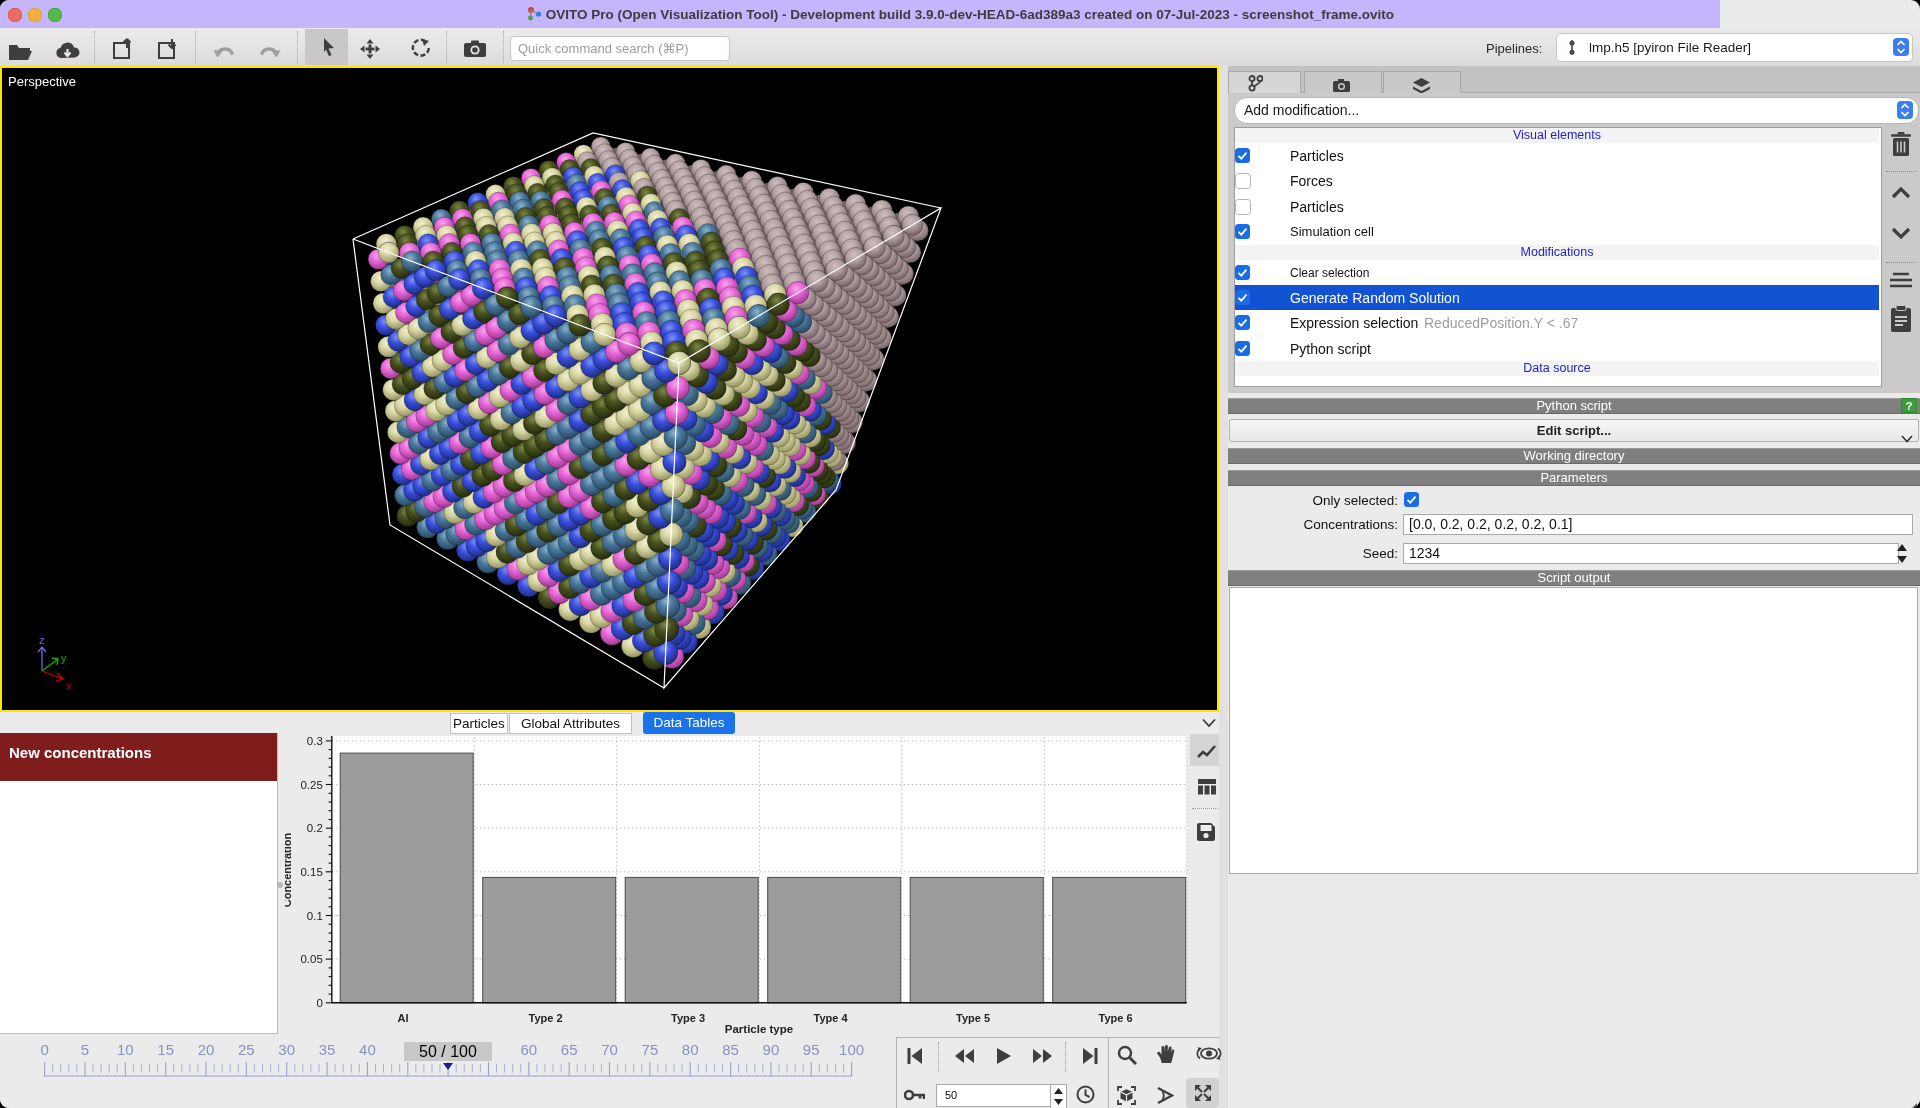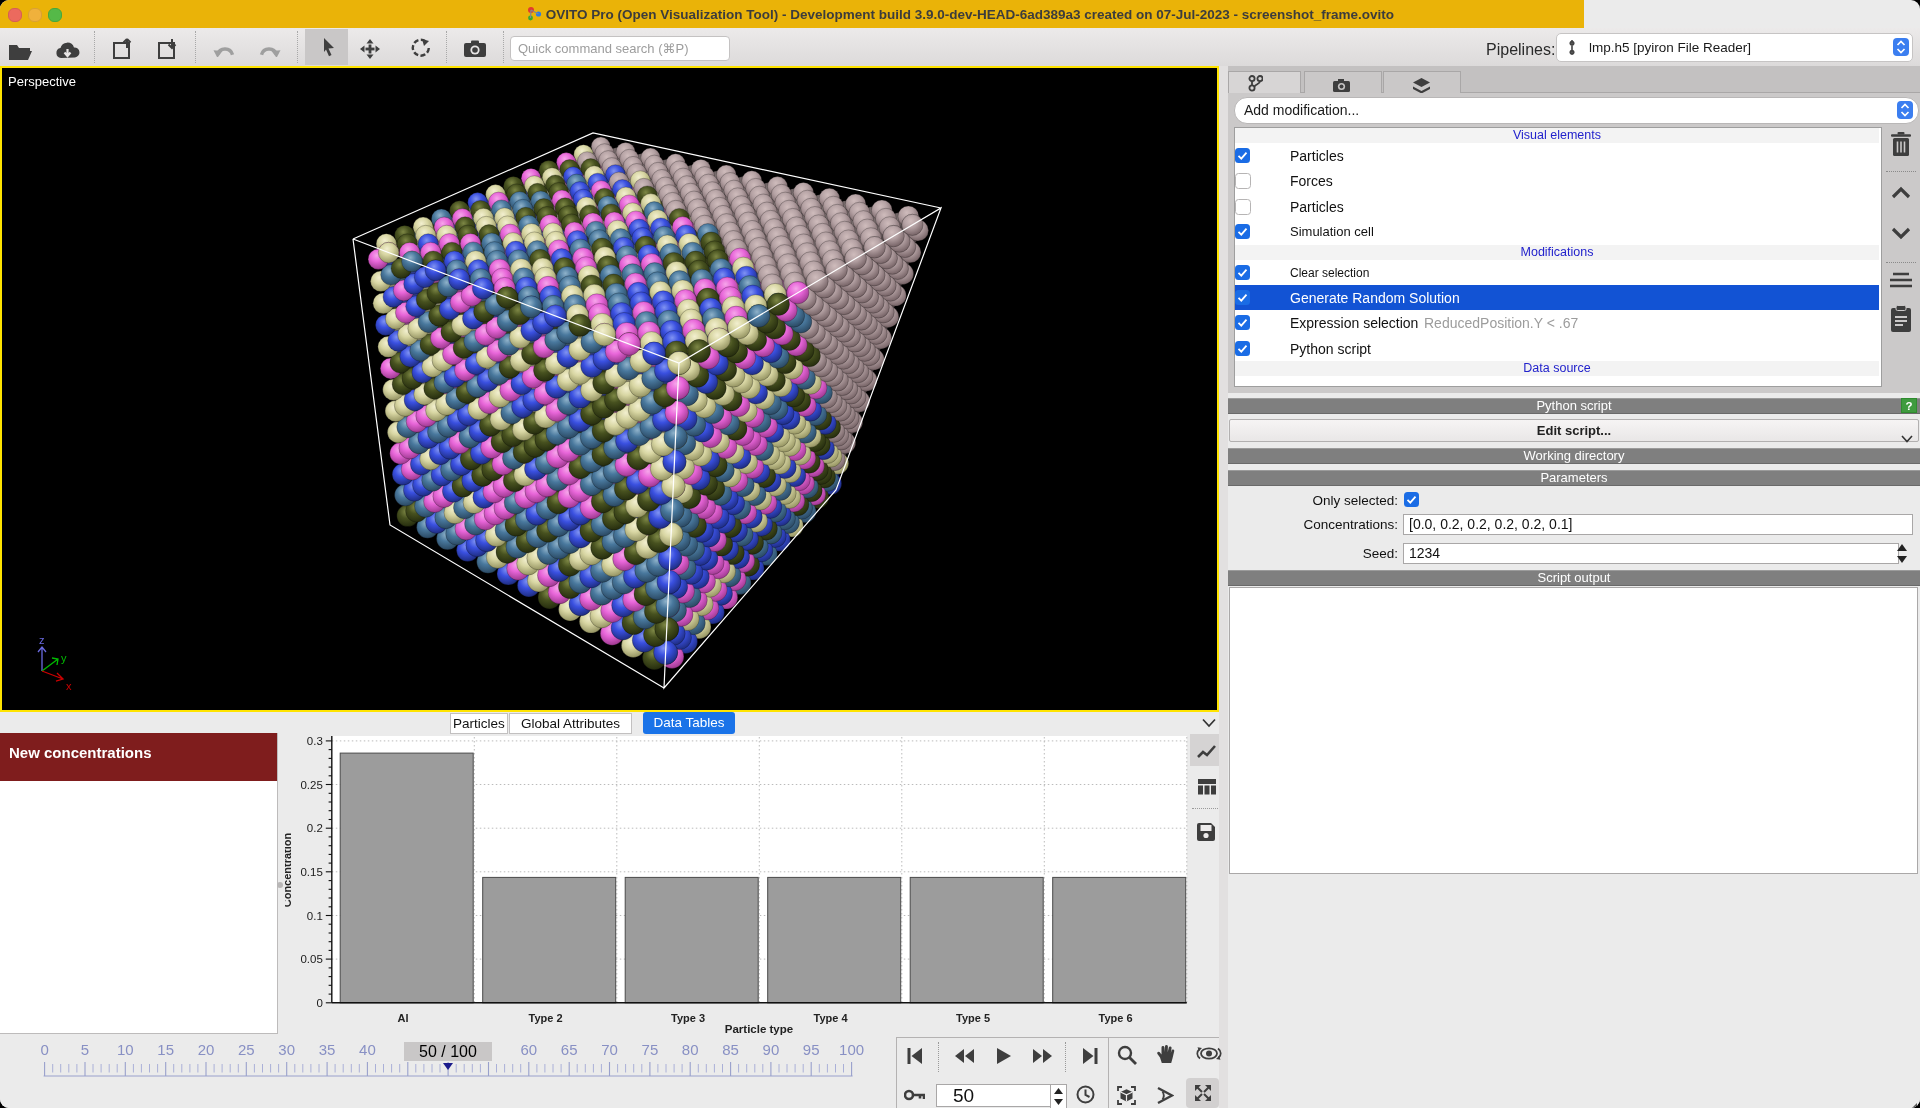--- a/index.html
+++ b/index.html
@@ -1,14 +1,14 @@
 <!DOCTYPE html>
 <html><head><meta charset="utf-8"><style>html,body{margin:0;padding:0;background:#000;width:1920px;height:1108px;overflow:hidden;font-family:"Liberation Sans",sans-serif;-webkit-font-smoothing:antialiased}.abs{position:absolute}#win{position:absolute;left:0;top:0;width:1920px;height:1108px;border-radius:9px;overflow:hidden;background:#ebebeb}.hdr{background:#7f7f7f;border-top:1px solid #9b9b9b;border-bottom:1px solid #6a6a6a;color:#fff;text-align:center}</style></head><body>
 <div id="win">
-    <div class="abs" style="left:0;top:0;width:1584px;height:28px;background:#eab308;border-bottom:1px solid #c6c4c4">
+    <div class="abs" style="left:0;top:0;width:1720px;height:28px;background:#c4b5fd;border-bottom:1px solid #c6c4c4">
       <div class="abs" style="left:8px;top:8px;width:12px;height:12px;border-radius:6px;background:#ec6a5e;border:0.5px solid #d55f55"></div>
       <div class="abs" style="left:28px;top:8px;width:12px;height:12px;border-radius:6px;background:#f0b13c;border:0.5px solid #d9a133"></div>
       <div class="abs" style="left:48px;top:8px;width:12px;height:12px;border-radius:6px;background:#55b948;border:0.5px solid #47a73c"></div>
       <div class="abs" style="left:0;top:0;width:1920px;height:28px;text-align:center;line-height:29px;font-size:13.5px;font-weight:bold;color:#3c3c3c"><span style="position:relative;top:2px;display:inline-block;width:16px;height:15px"><svg width="16" height="15" viewBox="0 0 16 15" xmlns="http://www.w3.org/2000/svg" style="">
             <circle cx="5" cy="4" r="3" fill="#e33a2e"></circle>
             <circle cx="12.5" cy="8" r="2.6" fill="#2e7de3"></circle>
             <circle cx="4.5" cy="12" r="2.4" fill="#35a832"></circle>
             <path d="M5 4 L12.5 8 M5 4 L4.5 12" stroke="#888" stroke-width="1.3"></path>
           </svg></span> OVITO Pro (Open Visualization Tool) - Development build 3.9.0-dev-HEAD-6ad389a3 created on 07-Jul-2023 - screenshot_frame.ovito</div>
     </div>
@@ -59,21 +59,21 @@
           <path d="M16.5 3.2 A8 8 0 1 0 19.8 9.5" stroke="#3e3e3e" stroke-width="2.4" fill="none" stroke-dasharray="5 2.4"></path>
           <path d="M13 1 L20 3 L15 8 Z" fill="#3e3e3e"></path>
         </svg></div>
       <div class="abs" style="left:463px;top:10px;width:24px;height:22px"><svg width="24" height="22" viewBox="0 0 24 22" xmlns="http://www.w3.org/2000/svg" style="">
           <rect x="1" y="5" width="22" height="14" rx="2" fill="#3e3e3e"></rect>
           <rect x="8" y="2.5" width="8" height="4" rx="1" fill="#3e3e3e"></rect>
           <circle cx="12" cy="12" r="4.6" fill="#e8e6e6"></circle>
           <circle cx="12" cy="12" r="2.8" fill="#3e3e3e"></circle>
         </svg></div>
       <div class="abs" style="left:510px;top:8px;width:211px;height:23px;background:#fff;border:1px solid #c4c2c2;border-radius:4px;color:#9d9d9d;font-size:13px;line-height:23px;padding-left:7px">Quick command search (⌘P)</div>
-      <div class="abs" style="left:1486px;top:13px;font-size:16px;color:#2a2a2a">Pipelines:</div>
+      <div class="abs" style="left:1486px;top:13px;font-size:13px;color:#2a2a2a">Pipelines:</div>
       <div class="abs" style="left:1556px;top:5px;width:355px;height:27px;background:#fff;border:1px solid #c6c4c4;border-radius:5px">
         <svg width="14" height="18" viewBox="0 0 14 18" xmlns="http://www.w3.org/2000/svg" style="position:absolute;left:8px;top:4px">
           <path d="M7 2 L7 16 M7 3.5 a1.8 1.8 0 1 0 0.01 0 M7 12.5 a1.8 1.8 0 1 0 0.01 0" stroke="#444" stroke-width="1.6" fill="none"></path>
         </svg>
         <div class="abs" style="left:32px;top:0;font-size:13.5px;color:#1a1a1a;line-height:27px">lmp.h5 [pyiron File Reader]</div>
         <div class="abs" style="left:336px;top:4px">
           <div style="position:relative;display:block;width:16px;height:18px;border-radius:4px;background:#3b7ef0"><svg width="16" height="18" viewBox="0 0 16 18" xmlns="http://www.w3.org/2000/svg" style="">
               <path d="M4.5 7 L8 3.5 L11.5 7 M4.5 11 L8 14.5 L11.5 11" stroke="#fff" stroke-width="1.7" fill="none"></path>
             </svg></div>
         </div>
@@ -2425,21 +2425,21 @@
     <div class="abs" style="left:1196px;top:1044px;width:26px;height:19px"><svg width="26" height="19" viewBox="0 0 26 19" xmlns="http://www.w3.org/2000/svg" style="">
         <ellipse cx="13" cy="9.5" rx="8" ry="5.2" fill="none" stroke="#3e3e3e" stroke-width="1.8"></ellipse>
         <circle cx="13" cy="9.5" r="3" fill="#3e3e3e"></circle>
         <path d="M4 14.5 A13 8 0 0 1 3.6 5 M22 4.5 A13 8 0 0 1 22.4 14" stroke="#3e3e3e" stroke-width="1.7" fill="none"></path>
         <path d="M1.5 3.2 L3 7 L6 4 Z M24.5 15.8 L23 12 L20 15 Z" fill="#3e3e3e"></path>
       </svg></div>
     <div class="abs" style="left:904px;top:1088px;width:21px;height:15px"><svg width="21" height="15" viewBox="0 0 21 15" xmlns="http://www.w3.org/2000/svg" style="">
         <circle cx="5" cy="7" r="4" fill="none" stroke="#3e3e3e" stroke-width="2.6"></circle>
         <path d="M9 7 L20 7 L20 11 M16 7 L16 10.5" stroke="#3e3e3e" stroke-width="2.6" fill="none"></path>
       </svg></div>
-    <div class="abs" style="left:936px;top:1084px;width:113px;height:21px;background:#fff;border:1px solid #a9a7a7;font-size:19px;line-height:21px;padding-left:16px;color:#111">50</div>
+    <div class="abs" style="left:936px;top:1084px;width:113px;height:21px;background:#fff;border:1px solid #a9a7a7;font-size:11px;line-height:21px;padding-left:8px;color:#111">50</div>
     <div class="abs" style="left:1050px;top:1084px;width:15px;height:23px;background:#fff;border:1px solid #a9a7a7"><svg width="15" height="23" viewBox="0 0 15 23" xmlns="http://www.w3.org/2000/svg" style="">
         <path d="M7.5 3 L12 9 L3 9 Z" fill="#222"></path>
         <path d="M7.5 20 L12 14 L3 14 Z" fill="#222"></path>
       </svg></div>
     <div class="abs" style="left:1076px;top:1085px;width:19px;height:19px"><svg width="19" height="19" viewBox="0 0 19 19" xmlns="http://www.w3.org/2000/svg" style="">
         <circle cx="9.5" cy="9.5" r="8" fill="none" stroke="#3e3e3e" stroke-width="2"></circle>
         <path d="M9.5 4.5 L9.5 10 L13.5 12" stroke="#3e3e3e" stroke-width="2" fill="none"></path>
       </svg></div>
     <div class="abs" style="left:1186px;top:1078px;width:33px;height:30px;background:#d2d0d0;border-radius:4px"></div>
     <div class="abs" style="left:1117px;top:1086px;width:19px;height:19px"><svg width="19" height="19" viewBox="0 0 19 19" xmlns="http://www.w3.org/2000/svg" style="">

